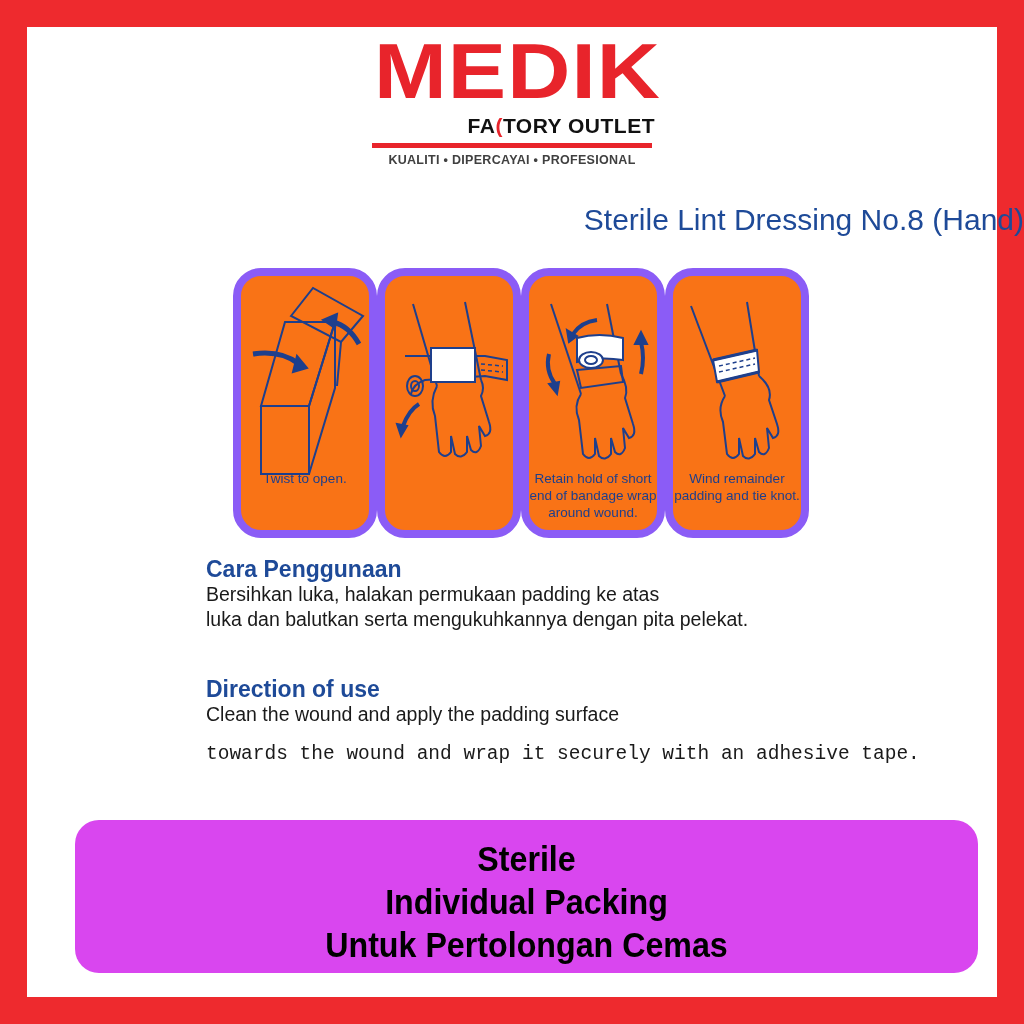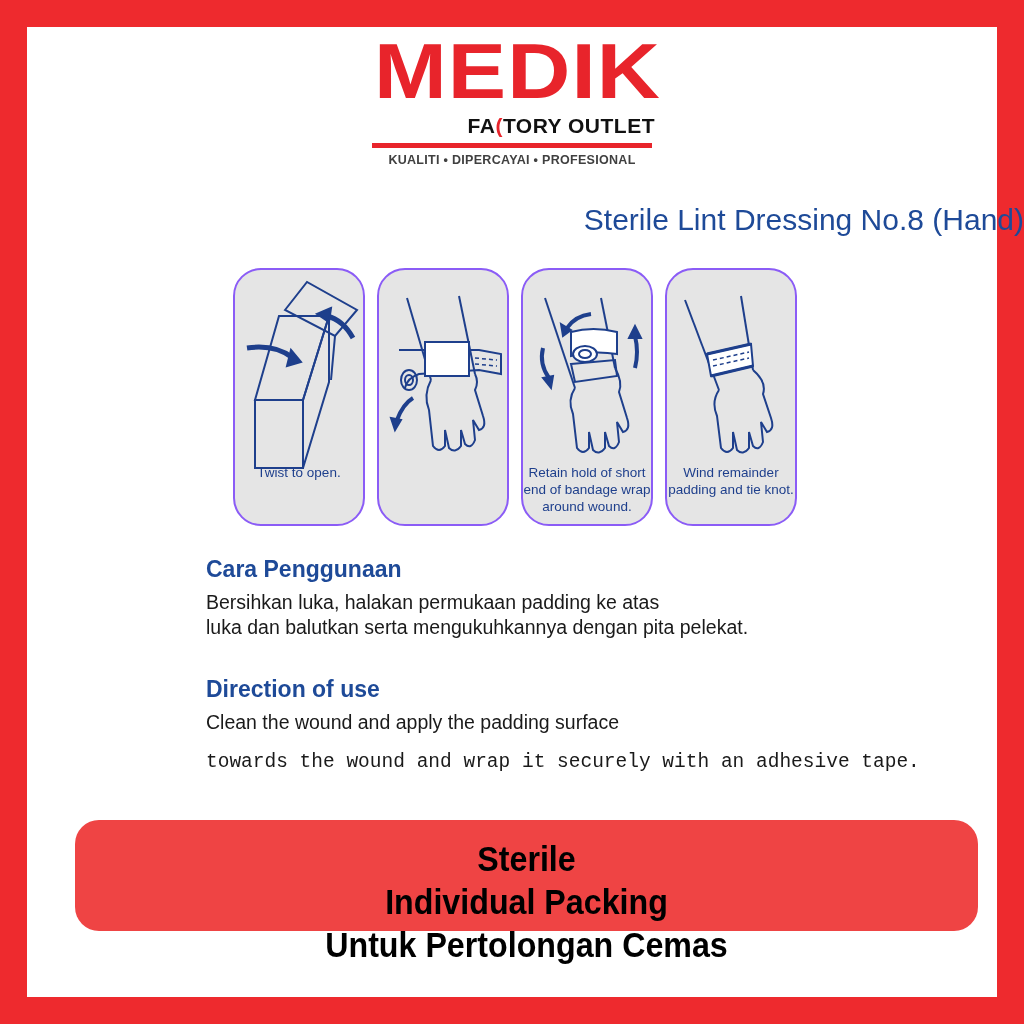--- a/index.html
+++ b/index.html
@@ -6,28 +6,28 @@
     body { width: 1024px; height: 1024px; position: relative; overflow: hidden; background: #ffffff; font-family: "Liberation Sans", sans-serif; }
     .frame { position: absolute; left: 0; top: 0; width: 1024px; height: 1024px; box-sizing: border-box; border: 27px solid #ee2a2e; background: #fff; }
     .logo-main { position: absolute; left: 385px; top: 35px; width: 265px; height: 72px; font-family: "Liberation Sans", sans-serif; font-weight: 900; font-size: 78px; color: #e8242b; letter-spacing: 1px; line-height: 72px; text-align: center; transform: scaleX(1.12); transform-origin: center; font-weight: bold; }
     .logo-sub { position: absolute; left: 375px; top: 112px; width: 280px; text-align: right; font-weight: bold; font-size: 21px; color: #111; line-height: 28px; letter-spacing: 0.5px; }
     .logo-sub .crescent { color: #e8242b; }
     .logo-rule { position: absolute; left: 372px; top: 143px; width: 280px; height: 5px; background: #e8242b; }
     .logo-tag { position: absolute; left: 372px; top: 152px; width: 280px; text-align: center; font-size: 12.5px; font-weight: bold; color: #404040; line-height: 16px; letter-spacing: 0.3px; }
 
     .title { position: absolute; left: 0; width: 1024px; top: 202px; text-align: right; font-size: 30px; color: #1e4a98; line-height: 36px; }
 
-    .panel { position: absolute; top: 268px; width: 128px; height: 254px; border: 2px solid #8b5cf6; border-radius: 28px; background: #e5e5e5; }
+    .panel { position: absolute; top: 268px; width: 128px; height: 254px; border: 8px solid #8b5cf6; border-radius: 28px; background: #f97316; }
     .panel svg { position: absolute; left: 0; top: 0; }
     .panel .cap { position: absolute; left: 0; right: 0; text-align: center; font-size: 13.5px; line-height: 17px; color: #1e3f8c; }
 
     .section-h { position: absolute; left: 206px; font-size: 23px; font-weight: bold; color: #1e4a98; line-height: 22px; }
-    .section-p { position: absolute; left: 206px; font-size: 19.5px; color: #1a1a1a; line-height: 25px; white-space: nowrap; margin-top: 8px; }
+    .section-p { position: absolute; left: 206px; font-size: 19.5px; color: #1a1a1a; line-height: 25px; white-space: nowrap; }
 
-    .banner { position: absolute; left: 75px; top: 820px; width: 903px; height: 111px; background: #ef4444; border-radius: 24px; text-align: center; }
+    .banner { position: absolute; left: 75px; top: 820px; width: 903px; height: 153px; background: #d946ef; border-radius: 24px; text-align: center; }
     .banner div { font-weight: bold; font-size: 35px; line-height: 43px; color: #000; transform: scaleX(0.92); }
     .banner .l1 { padding-top: 17px; }
   </style>
 </head>
 <body>
 
 <div class="frame"></div>
 
 <div class="logo-main">MEDIK</div>
 <div class="logo-sub"><span>FA</span><span class="crescent">(</span><span>TORY OUTLET</span></div>

